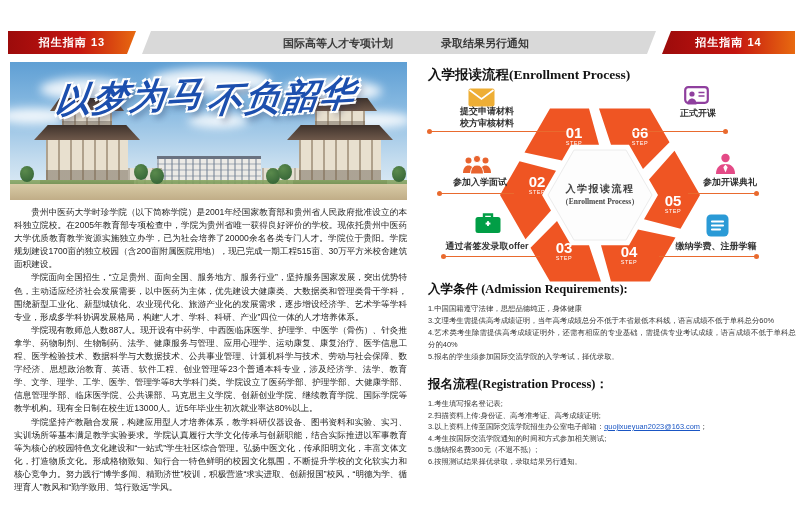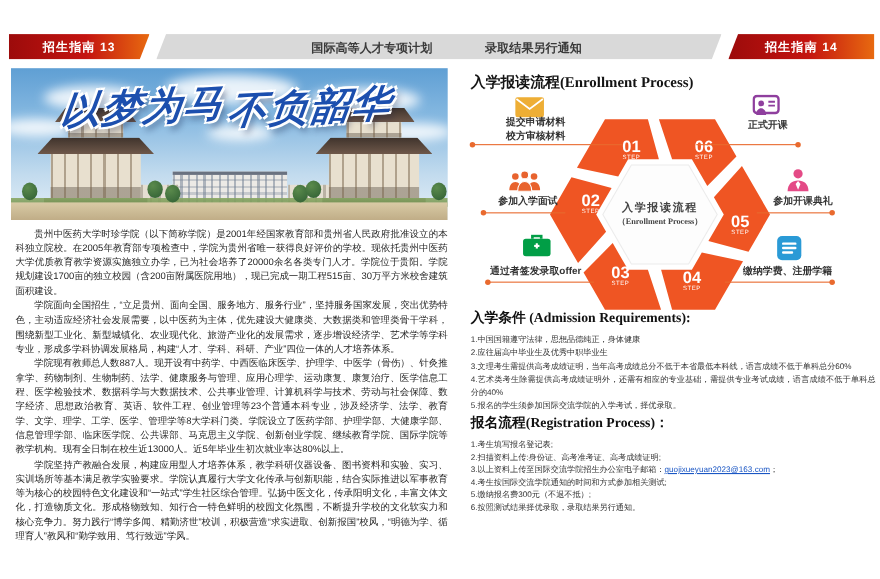--- a/index.html
+++ b/index.html
@@ -202,21 +202,20 @@
     <rect x="0.5" y="0.5" width="22" height="22" rx="4.5" fill="#2a9ad6"></rect>
     <path d="M6 7.5h11M6 11.5h11M6 15.5h8" stroke="#fff" stroke-width="2.2" stroke-linecap="round"></path>
   </svg>
   <div class="callout" style="left:716px;top:241px;">缴纳学费、注册学籍</div>
   <div class="cline" style="left:659px;top:256px;width:97px;"></div>
   <div class="dot" style="left:754px;top:254px;"></div>
 
   <div class="section" style="left:428px;top:281px;">
     <div class="sec-title">入学条件 (Admission Requirements):</div>
     <div class="sec-item">1.中国国籍遵守法律，思想品德纯正，身体健康</div>
-    <div class="sec-item">2.应往届高中毕业生及优秀中职毕业生</div>
     <div class="sec-item">3.文理考生需提供高考成绩证明，当年高考成绩总分不低于本省最低本科线，语言成绩不低于单科总分60%</div>
     <div class="sec-item">4.艺术类考生除需提供高考成绩证明外，还需有相应的专业基础，需提供专业考试成绩，语言成绩不低于单科总分的40%</div>
     <div class="sec-item">5.报名的学生须参加国际交流学院的入学考试，择优录取。</div>
   </div>
 
   <div class="section reg" style="left:428px;top:376px;">
     <div class="sec-title">报名流程(Registration Process)：</div>
     <div class="sec-item">1.考生填写报名登记表;</div>
     <div class="sec-item">2.扫描资料上传:身份证、高考准考证、高考成绩证明;</div>
     <div class="sec-item"><span>3.以上资料上传至国际交流学院招生办公室电子邮箱：</span><a class="email">guojixueyuan2023@163.com</a><span>；</span></div>

